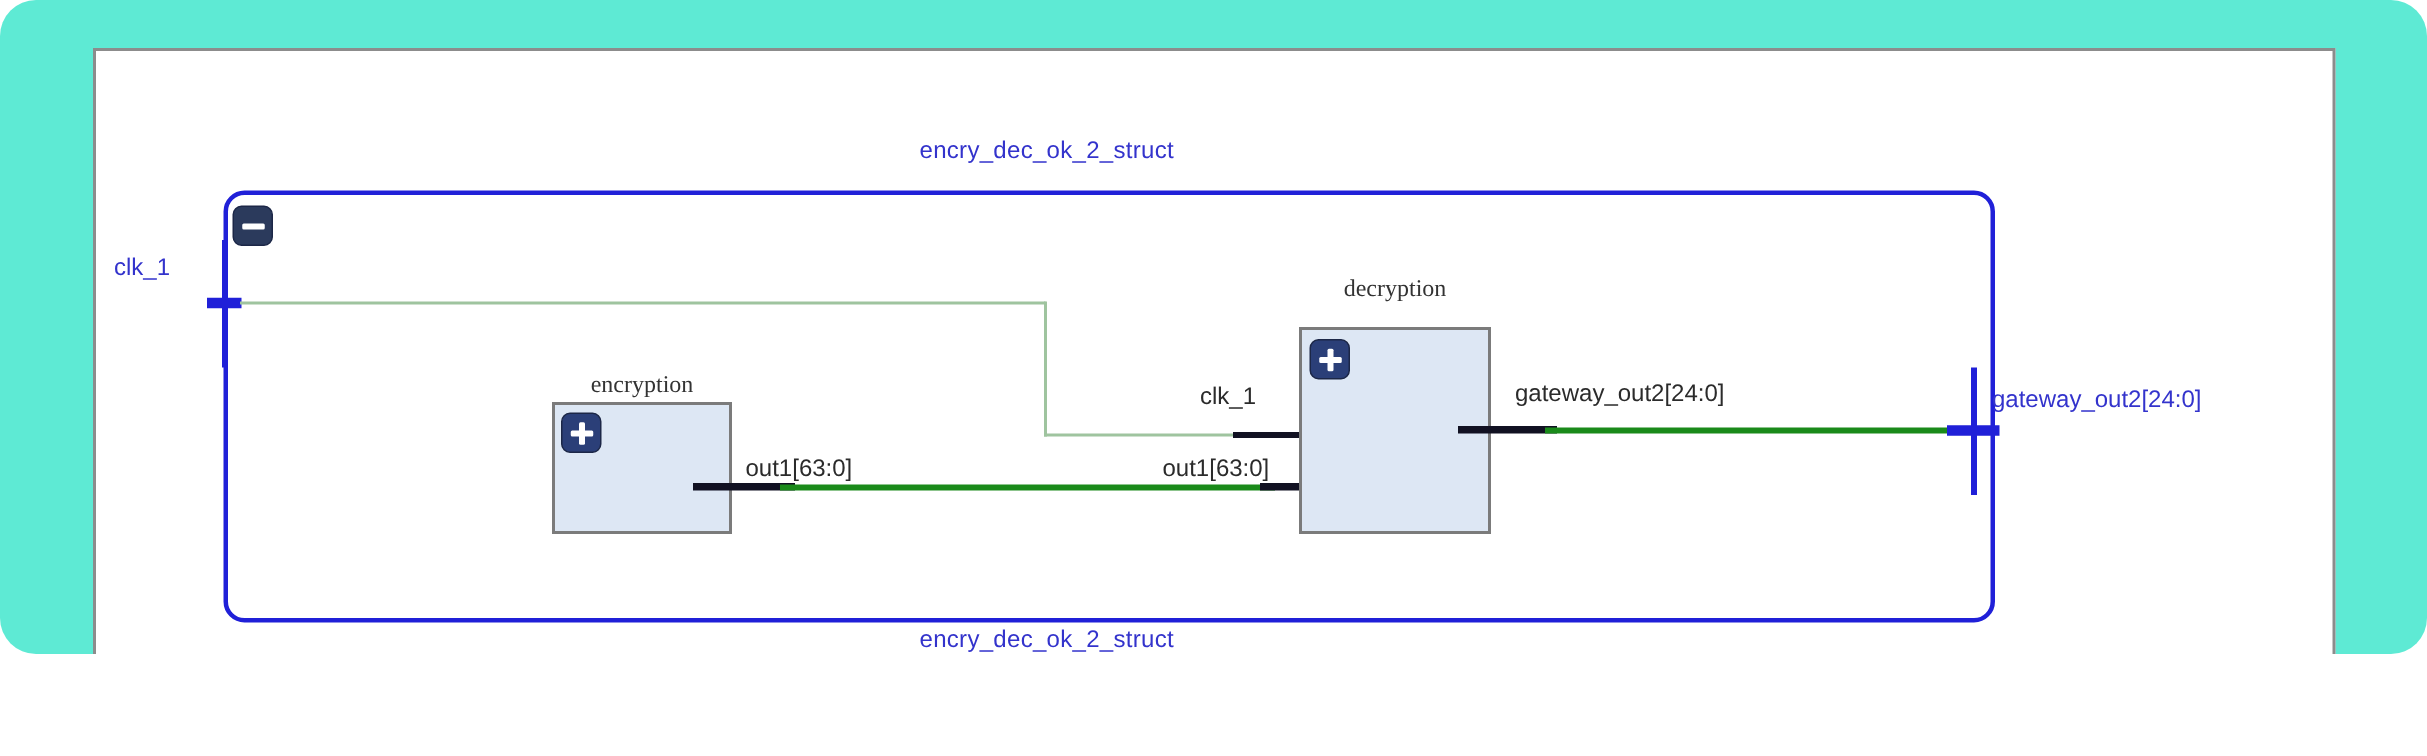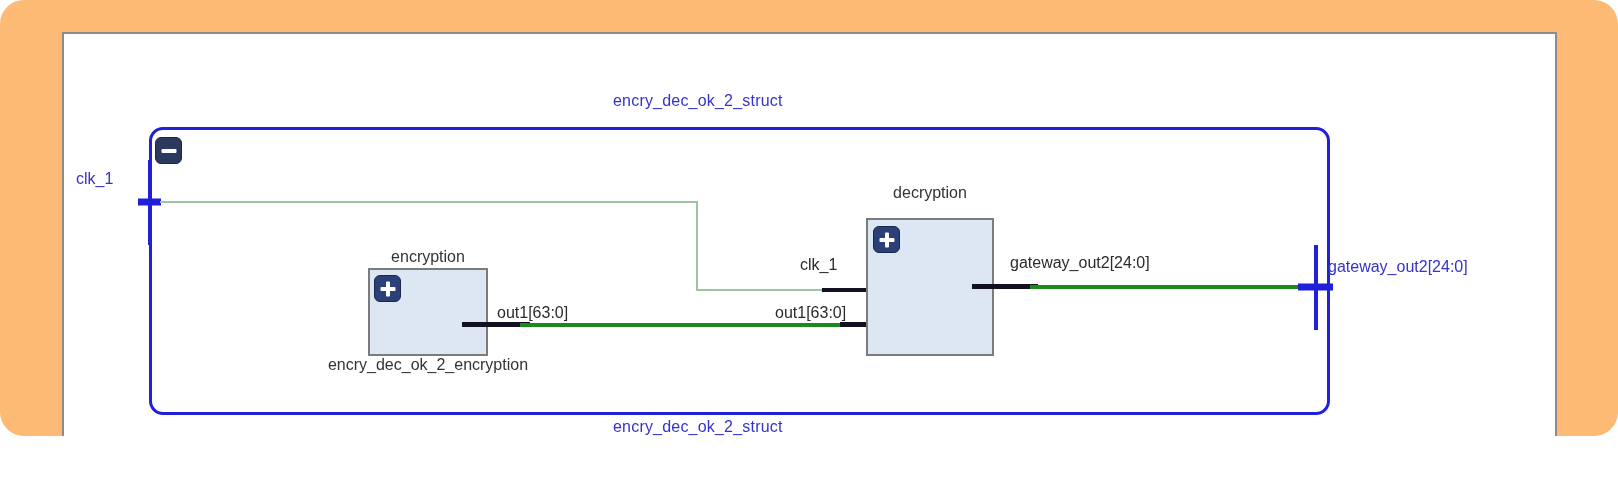--- a/index.html
+++ b/index.html
@@ -1,18 +1,18 @@
 <!DOCTYPE html>
 <html><head>
 <meta charset="utf-8">
 <style>
   html,body{margin:0;padding:0;background:#ffffff;}
   body{width:1618px;height:504px;font-family:"Liberation Sans",sans-serif;}
 
-  #canvas{position:relative;width:1618px;height:436px;background:#fdba74;overflow:hidden;border-radius:24px;}
+  #canvas{position:relative;width:1618px;height:436px;background:#5eead4;overflow:hidden;border-radius:24px;}
 
   
   .outer-frame{
     position:absolute;left:62px;top:32px;width:1495px;height:436px;
     border:2px solid #8c8c8c;background:#ffffff;box-sizing:border-box;
   }
 
   
   .struct-box{
     position:absolute;left:149px;top:127px;width:1181px;height:288px;
@@ -45,21 +45,21 @@
 
   
   .inst-block{
     position:absolute;background:#dde7f4;border:2px solid #7b7b7b;
     box-sizing:border-box;
   }
   #enc-block{left:368px;top:268px;width:120px;height:88px;}
   #dec-block{left:866px;top:218px;width:128px;height:138px;}
 
   .inst-title{
-    position:absolute;color:#333333;font-size:16px;white-space:nowrap;
+    position:absolute;color:#333333;font-size:16px;white-space:nowrap;font-family:Liberation Serif, serif;
   }
   #enc-title{left:428px;top:248px;transform:translateX(-50%);}
   #dec-title{left:930px;top:184px;transform:translateX(-50%);}
 
   .inst-name{
     position:absolute;color:#333333;font-size:16px;white-space:nowrap;
   }
   #enc-name{left:428px;top:356px;transform:translateX(-50%);}
   #dec-name{left:930px;top:356px;transform:translateX(-50%);}
 
@@ -121,21 +121,20 @@
   <div class="wire-thin h" style="left:696px;top:289px;width:130px;"></div>
 
   <div class="port-stub" style="left:822px;top:288px;width:48px;height:4px;"></div>
 
   <div class="inst-title" id="enc-title">encryption</div>
   <div class="inst-block" id="enc-block"></div>
   <div class="expander plus" style="left:374px;top:275px;">
     <span class="bar-h"></span>
     <span class="bar-v"></span>
   </div>
-  <div class="inst-name" id="enc-name">encry_dec_ok_2_encryption</div>
 
   <div class="port-stub" style="left:462px;top:322px;width:68px;height:5px;"></div>
   <div class="net-label" id="enc-out1-label">out1[63:0]</div>
   <div class="wire-bus" style="left:520px;top:323px;width:330px;"></div>
   <div class="net-label" id="dec-out1-label">out1[63:0]</div>
   <div class="port-stub" style="left:840px;top:322px;width:32px;height:5px;"></div>
 
   <div class="inst-title" id="dec-title">decryption</div>
   <div class="inst-block" id="dec-block"></div>
   <div class="expander plus" style="left:873px;top:226px;">

